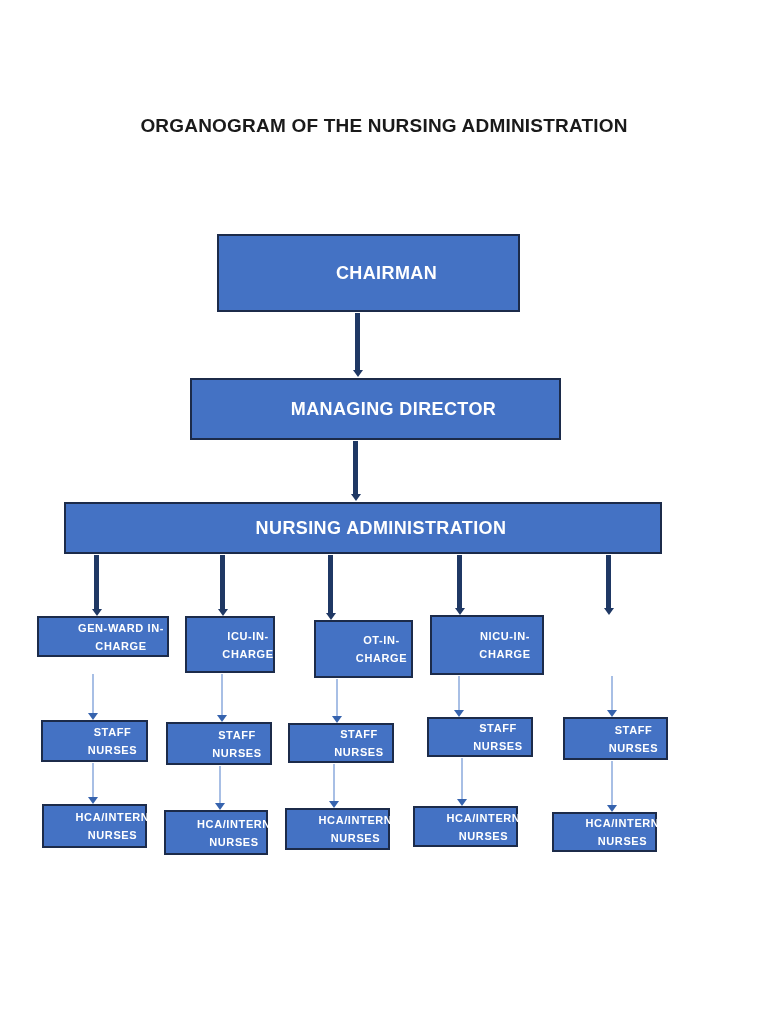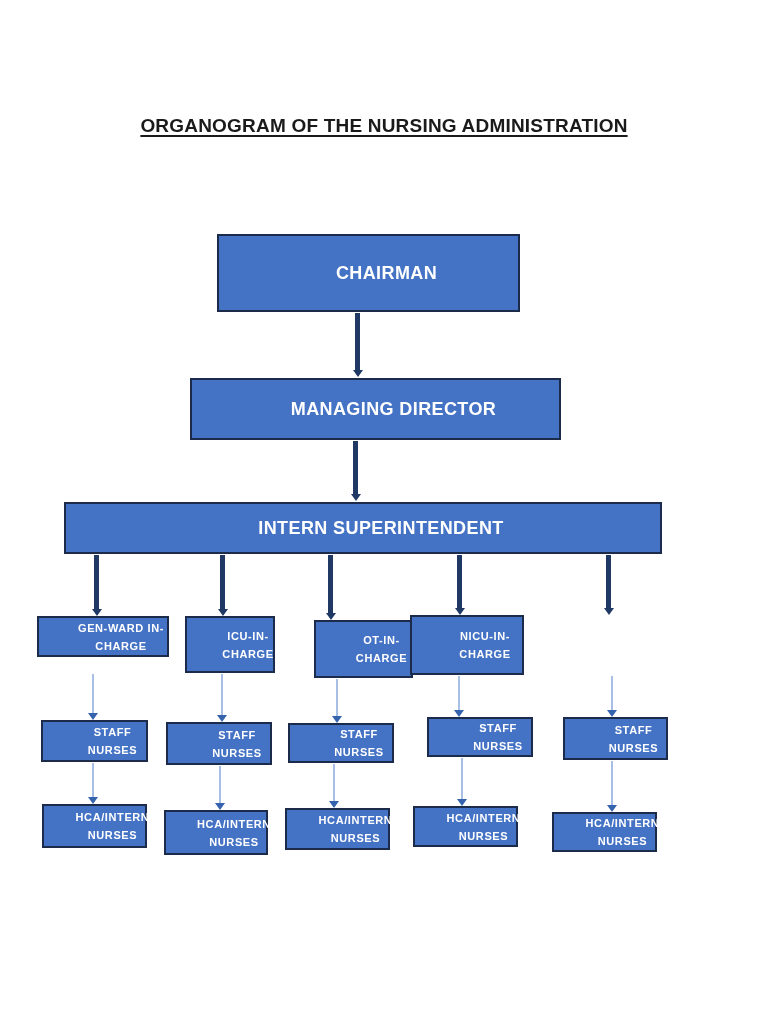--- a/index.html
+++ b/index.html
@@ -16,21 +16,20 @@
   }
   .title {
     position: absolute;
     left: 0; top: 115px;
     width: 768px;
     text-align: center;
     font-size: 19px;
     font-weight: bold;
     letter-spacing: 0.2px;
     color: var(--title-text, #1a1a1a);
-    text-decoration: underline;
     text-underline-offset: 3px;
     text-decoration-thickness: 2px;
   }
   .box {
     position: absolute;
     background: var(--box-fill, #4472C4);
     border: 2px solid var(--box-border, #1c2b4a);
     box-sizing: border-box;
     color: var(--box-text, #ffffff);
     font-weight: bold;
@@ -85,21 +84,21 @@
 
   <div class="thick-arrow" style="left:355px; top:313px; height:57px;"></div>
 
   <div class="box big" style="left:190px; top:378px; width:371px; height:62px;">
     <span>MANAGING DIRECTOR</span>
   </div>
 
   <div class="thick-arrow" style="left:353px; top:441px; height:53px;"></div>
 
   <div class="box big" style="left:64px; top:502px; width:598px; height:52px;">
-    <span>INTERN SUPERINTENDENT</span>
+    <span>NURSING ADMINISTRATION</span>
   </div>
 
   <div class="thick-arrow" style="left:94px;  top:555px; height:54px;"></div>
   <div class="thick-arrow" style="left:220px; top:555px; height:54px;"></div>
   <div class="thick-arrow" style="left:328px; top:555px; height:58px;"></div>
   <div class="thick-arrow" style="left:457px; top:555px; height:53px;"></div>
   <div class="thick-arrow" style="left:606px; top:555px; height:53px;"></div>
 
   <div class="box small" style="left:37px; top:616px; width:132px; height:41px;">
     <span>GEN-WARD IN-</span>
@@ -136,21 +135,21 @@
   <div class="thin-arrow" style="left:336px; top:679px; height:38px;"></div>
   <div class="box small" style="left:288px; top:723px; width:106px; height:40px;">
     <span>STAFF NURSES</span>
   </div>
   <div class="thin-arrow" style="left:333px; top:764px; height:38px;"></div>
   <div class="box small" style="left:285px; top:808px; width:105px; height:42px;">
     <span>HCA/INTERN</span>
     <span>NURSES</span>
   </div>
 
-  <div class="box small" style="left:410px; top:615px; width:114px; height:60px;">
+  <div class="box small" style="left:430px; top:615px; width:114px; height:60px;">
     <span>NICU-IN-</span>
     <span>CHARGE</span>
   </div>
   <div class="thin-arrow" style="left:458px; top:676px; height:35px;"></div>
   <div class="box small" style="left:427px; top:717px; width:106px; height:40px;">
     <span>STAFF NURSES</span>
   </div>
   <div class="thin-arrow" style="left:461px; top:758px; height:42px;"></div>
   <div class="box small" style="left:413px; top:806px; width:105px; height:41px;">
     <span>HCA/INTERN</span>

